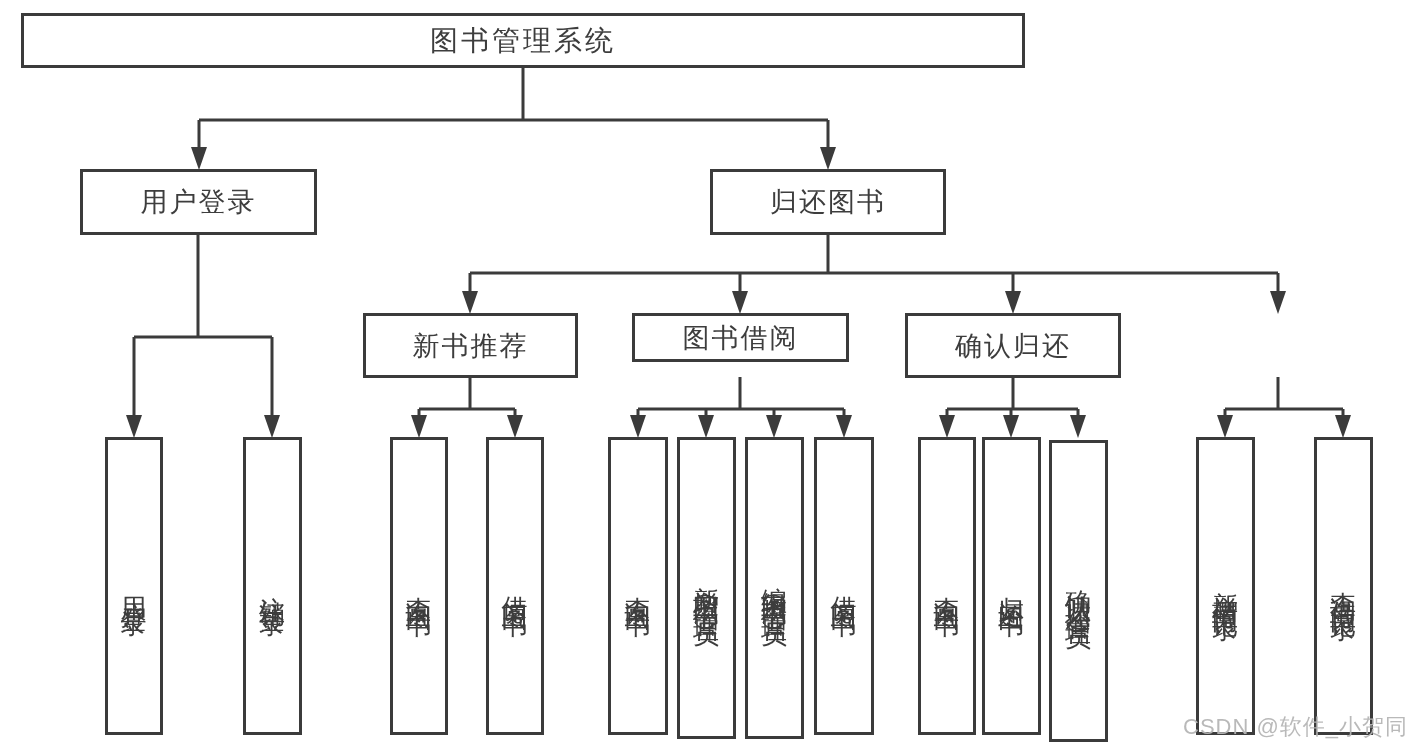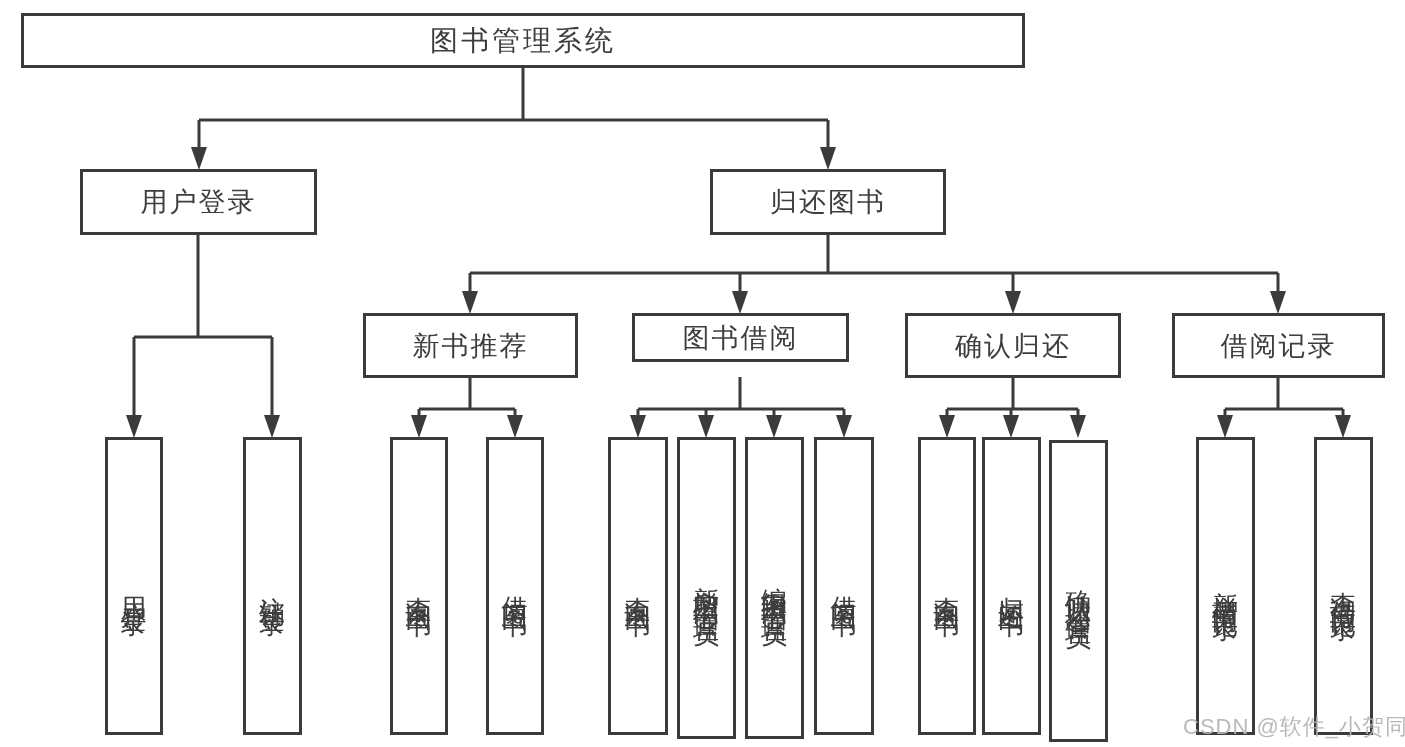--- a/index.html
+++ b/index.html
@@ -124,23 +124,20 @@
 
   <div class="node h-label" style="left:363px; top:313px; width:215px; height:65px;">
     <span>新书推荐</span>
   </div>
   <div class="node h-label" style="left:632px; top:313px; width:217px; height:49px;">
     <span>图书借阅</span>
   </div>
   <div class="node h-label" style="left:905px; top:313px; width:216px; height:65px;">
     <span>确认归还</span>
   </div>
-  <div class="node h-label" style="left:1172px; top:313px; width:213px; height:65px;">
-    <span>借阅记录</span>
-  </div>
 
   <div class="node leaf" style="left:105px; top:437px; width:58px; height:298px;">
     <span>用户登录</span>
   </div>
   <div class="node leaf" style="left:243px; top:437px; width:59px; height:298px;">
     <span>注销登录</span>
   </div>
 
   <div class="node leaf" style="left:390px; top:437px; width:58px; height:298px;">
     <span>查询图书</span>

